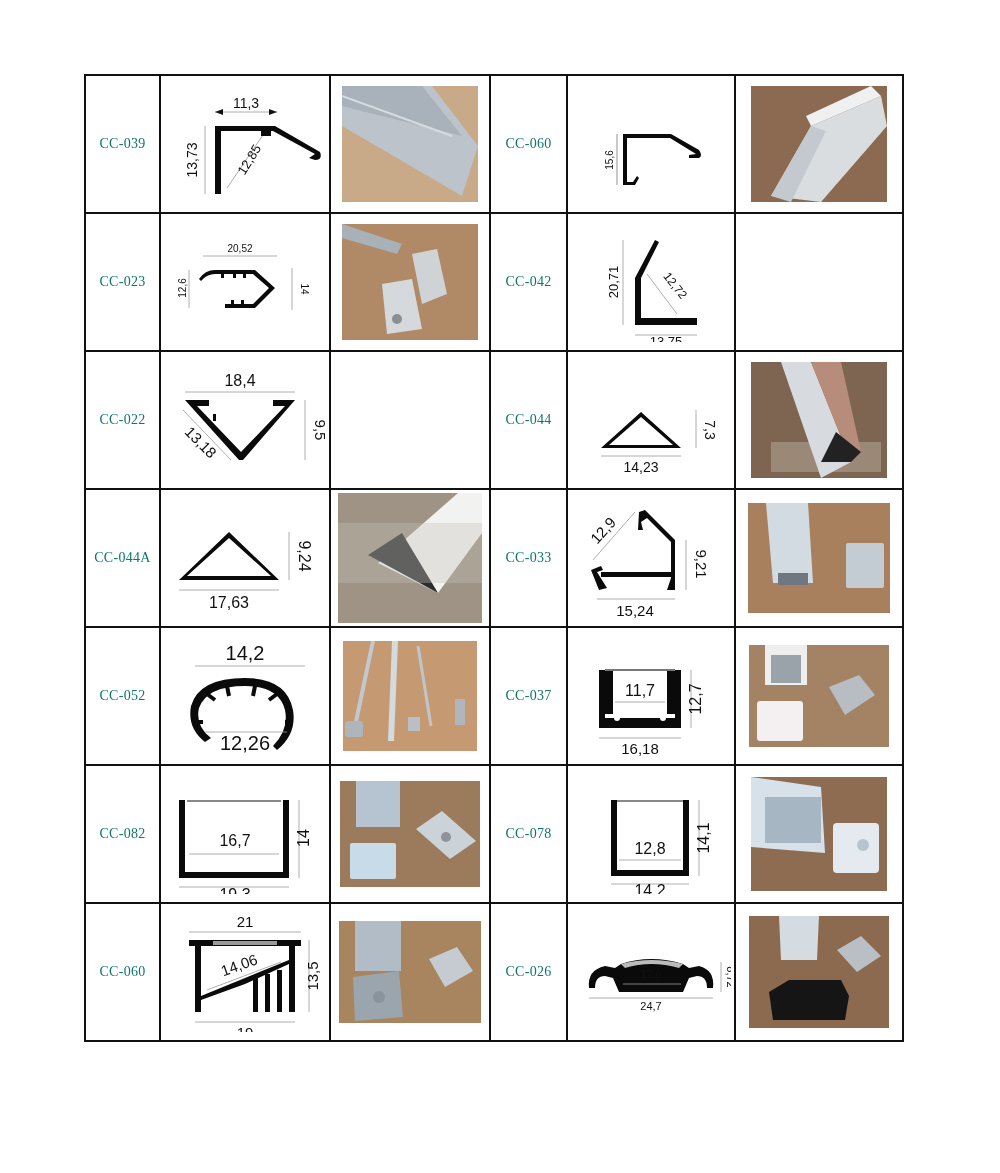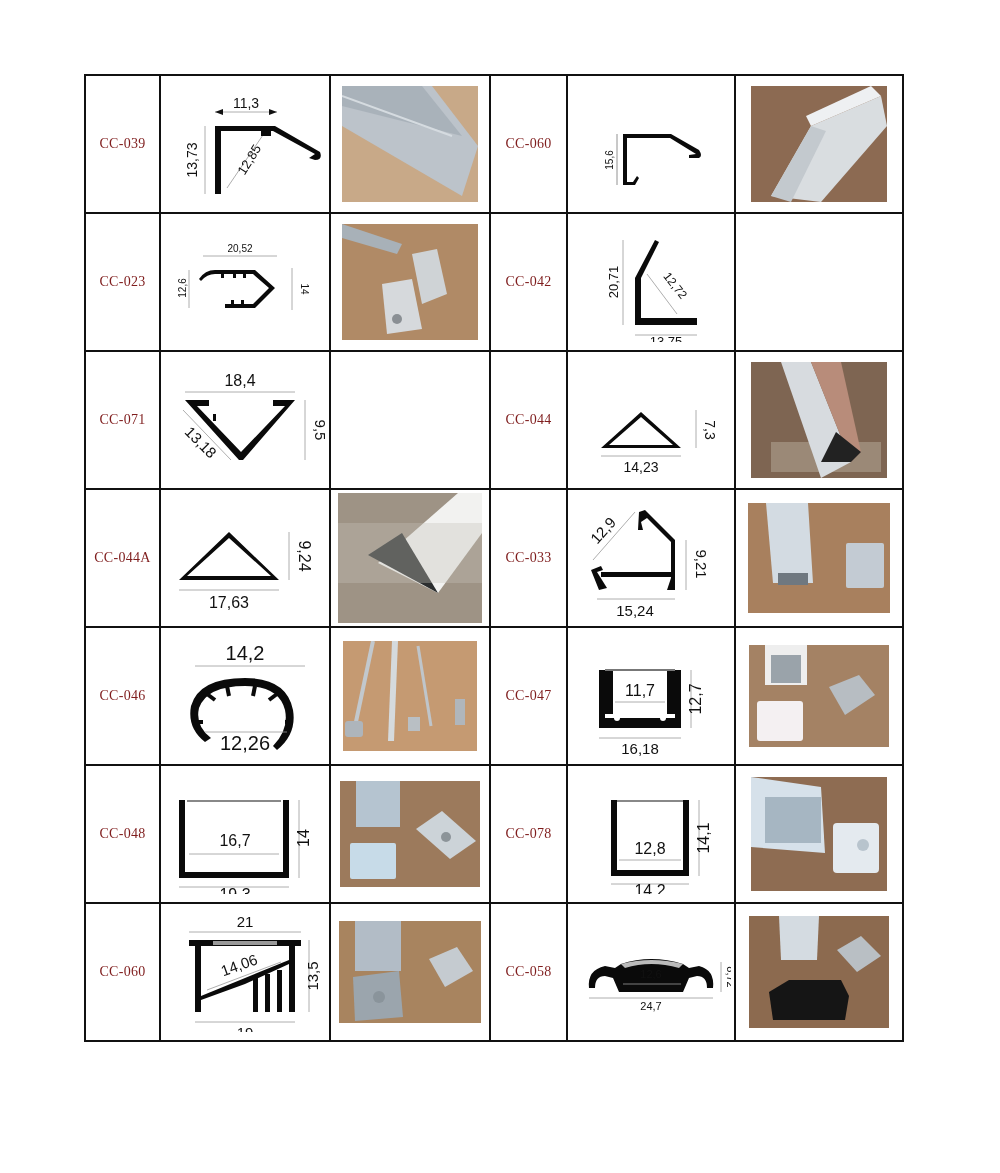--- a/index.html
+++ b/index.html
@@ -12,21 +12,21 @@
   table.catalog td {
     border:2px solid #111; height:136px; padding:0; text-align:center; vertical-align:middle;
   }
   col.c-code1 { width:75px; }
   col.c-draw1 { width:170px; }
   col.c-photo1 { width:160px; }
   col.c-code2 { width:77px; }
   col.c-draw2 { width:168px; }
   col.c-photo2 { width:168px; }
   .code {
-    font-family:"Liberation Serif", "DejaVu Serif", serif; font-size:14px; color:#7f1d1d; letter-spacing:0.3px;
+    font-family:"Liberation Serif", "DejaVu Serif", serif; font-size:14px; color:#0f766e; letter-spacing:0.3px;
   }
   .drawing svg { display:block; margin:0 auto; }
   .drawing text { font-family:"Liberation Sans", sans-serif; fill:#111; }
   .photo { display:flex; align-items:center; justify-content:center; height:100%; }
   .photo .img { width:136px; height:116px; position:relative; overflow:hidden; }
   .photo .img svg { display:block; }
 </style>
 </head>
 <body>
 
@@ -131,21 +131,21 @@
           <line x1="76" y1="52" x2="106" y2="92" stroke="#999" stroke-width="0.8"></line>
           <text x="0" y="0" font-size="12" text-anchor="middle" transform="translate(101 66) rotate(52)">12,72</text>
           <line x1="64" y1="113" x2="126" y2="113" stroke="#999" stroke-width="0.8"></line>
           <text x="95" y="124" font-size="13" text-anchor="middle">13,75</text>
         </svg>
       </td>
       <td></td>
     </tr>
 
     <tr>
-      <td class="code">CC-071</td>
+      <td class="code">CC-022</td>
       <td class="drawing">
         <svg width="160" height="120" viewBox="0 0 160 120">
           <path d="M20 40 L44 40 L44 46 L32 46 L76 92 L120 46 L108 46 L108 40 L130 40 L78 100 L74 100 Z" fill="#0a0a0a"></path>
           <rect x="48" y="54" width="3" height="7" fill="#0a0a0a"></rect>
           <line x1="20" y1="32" x2="130" y2="32" stroke="#999" stroke-width="0.8"></line>
           <text x="75" y="26" font-size="16" text-anchor="middle">18,4</text>
           <line x1="18" y1="50" x2="66" y2="100" stroke="#999" stroke-width="0.8"></line>
           <text x="0" y="0" font-size="15" text-anchor="middle" transform="translate(32 86) rotate(45)">13,18</text>
           <line x1="140" y1="40" x2="140" y2="100" stroke="#999" stroke-width="0.8"></line>
           <text x="0" y="0" font-size="15" text-anchor="middle" transform="translate(150 70) rotate(90)">9,5</text>
@@ -222,21 +222,21 @@
             <polygon points="18,0 60,0 65,80 25,80" fill="#d3dbe2"></polygon>
             <rect x="30" y="70" width="30" height="12" fill="#6f7880"></rect>
             <rect x="98" y="40" width="38" height="45" fill="#c3cbd3" rx="2"></rect>
           </svg>
         </div>
           </div>
       </td>
     </tr>
 
     <tr>
-      <td class="code">CC-046</td>
+      <td class="code">CC-052</td>
       <td class="drawing">
         <svg width="160" height="120" viewBox="0 0 160 120">
           <path d="M40 106 Q22 92 26 70 Q34 42 80 42 Q122 42 128 74 Q132 98 112 114 L108 110 Q124 94 120 74 Q114 50 80 50 Q42 50 34 72 Q30 90 46 102 Z" fill="#0a0a0a"></path>
           <line x1="42" y1="58" x2="50" y2="64" stroke="#0a0a0a" stroke-width="4"></line>
           <line x1="62" y1="50" x2="64" y2="60" stroke="#0a0a0a" stroke-width="4"></line>
           <line x1="90" y1="50" x2="88" y2="60" stroke="#0a0a0a" stroke-width="4"></line>
           <line x1="112" y1="58" x2="104" y2="64" stroke="#0a0a0a" stroke-width="4"></line>
           <line x1="30" y1="86" x2="38" y2="86" stroke="#0a0a0a" stroke-width="4"></line>
           <line x1="120" y1="86" x2="128" y2="86" stroke="#0a0a0a" stroke-width="4"></line>
           <line x1="30" y1="30" x2="140" y2="30" stroke="#999" stroke-width="0.8"></line>
@@ -253,21 +253,21 @@
             <line x1="30" y1="0" x2="10" y2="95" stroke="#c2c8cd" stroke-width="4"></line>
             <line x1="52" y1="0" x2="48" y2="100" stroke="#d5dadd" stroke-width="6"></line>
             <line x1="75" y1="5" x2="88" y2="85" stroke="#bfc5ca" stroke-width="3"></line>
             <rect x="2" y="80" width="18" height="16" fill="#aeb5bb" rx="3"></rect>
             <rect x="65" y="76" width="12" height="14" fill="#b9bfc4"></rect>
             <rect x="112" y="58" width="10" height="26" fill="#b0b6bc"></rect>
           </svg>
         </div>
           </div>
       </td>
-      <td class="code">CC-047</td>
+      <td class="code">CC-037</td>
       <td class="drawing">
         <svg width="160" height="120" viewBox="0 0 160 120">
           <path d="M28 34 L34 34 L34 82 L104 82 L104 34 L110 34 L110 92 L28 92 Z" fill="#0a0a0a"></path>
           <rect x="34" y="34" width="8" height="44" fill="#0a0a0a"></rect>
             <rect x="96" y="34" width="8" height="44" fill="#0a0a0a"></rect>
           <line x1="34" y1="34" x2="104" y2="34" stroke="#777" stroke-width="2"></line>
           <circle cx="46" cy="82" r="3" fill="#fff"></circle>
             <circle cx="92" cy="82" r="3" fill="#fff"></circle>
           <line x1="44" y1="66" x2="94" y2="66" stroke="#999" stroke-width="0.8"></line>
           <text x="69" y="60" font-size="16" text-anchor="middle">11,7</text>
@@ -286,21 +286,21 @@
             <rect x="22" y="10" width="30" height="28" fill="#9aa3aa"></rect>
             <rect x="8" y="56" width="46" height="40" fill="#f4f0f2" rx="3"></rect>
             <polygon points="80,42 110,30 126,50 96,70" fill="#b7bdc2"></polygon>
           </svg>
         </div>
           </div>
       </td>
     </tr>
 
     <tr>
-      <td class="code">CC-048</td>
+      <td class="code">CC-082</td>
       <td class="drawing">
         <svg width="160" height="120" viewBox="0 0 160 120">
           <path d="M14 30 Q14 26 20 26 L20 98 L118 98 L118 26 Q124 26 124 30 L124 104 L14 104 Z" fill="#0a0a0a"></path>
           <rect x="14" y="26" width="6" height="78" fill="#0a0a0a"></rect>
             <rect x="118" y="26" width="6" height="78" fill="#0a0a0a"></rect>
           <line x1="22" y1="27" x2="116" y2="27" stroke="#888" stroke-width="2"></line>
           <line x1="24" y1="80" x2="114" y2="80" stroke="#999" stroke-width="0.8"></line>
           <text x="70" y="72" font-size="16" text-anchor="middle">16,7</text>
           <line x1="134" y1="26" x2="134" y2="104" stroke="#999" stroke-width="0.8"></line>
           <text x="0" y="0" font-size="16" text-anchor="middle" transform="translate(144 64) rotate(-90)">14</text>
@@ -379,21 +379,21 @@
           <svg width="142" height="102">
             <rect width="142" height="102" fill="#a8845f"></rect>
             <rect x="16" y="0" width="46" height="50" fill="#b2bcc6"></rect>
             <polygon points="14,56 60,50 64,96 16,100" fill="#9ba5ad"></polygon>
             <circle cx="40" cy="76" r="6" fill="#8a949b"></circle>
             <polygon points="90,38 118,26 134,50 106,66" fill="#c5cbd0"></polygon>
           </svg>
         </div>
           </div>
       </td>
-      <td class="code">CC-058</td>
+      <td class="code">CC-026</td>
       <td class="drawing">
         <svg width="160" height="120" viewBox="0 0 160 120">
           <path d="M18 76 Q16 58 34 54 L44 56 L50 52 Q80 42 112 52 L118 56 L128 54 Q144 58 142 76 L136 76 Q136 64 126 64 L118 66 L112 80 L48 80 L42 66 L34 64 Q24 64 24 76 Z" fill="#0a0a0a"></path>
           <path d="M50 52 Q80 44 112 52 L108 56 Q80 48 54 56 Z" fill="#bbb"></path>
           <line x1="52" y1="72" x2="110" y2="72" stroke="#999" stroke-width="0.8"></line>
           <text x="80" y="66" font-size="11" text-anchor="middle">12,6</text>
           <line x1="18" y1="86" x2="142" y2="86" stroke="#999" stroke-width="0.8"></line>
           <text x="80" y="98" font-size="11" text-anchor="middle">24,7</text>
           <line x1="150" y1="50" x2="150" y2="80" stroke="#999" stroke-width="0.8"></line>
           <text x="0" y="0" font-size="11" text-anchor="middle" transform="translate(156 65) rotate(90)">8,72</text>

